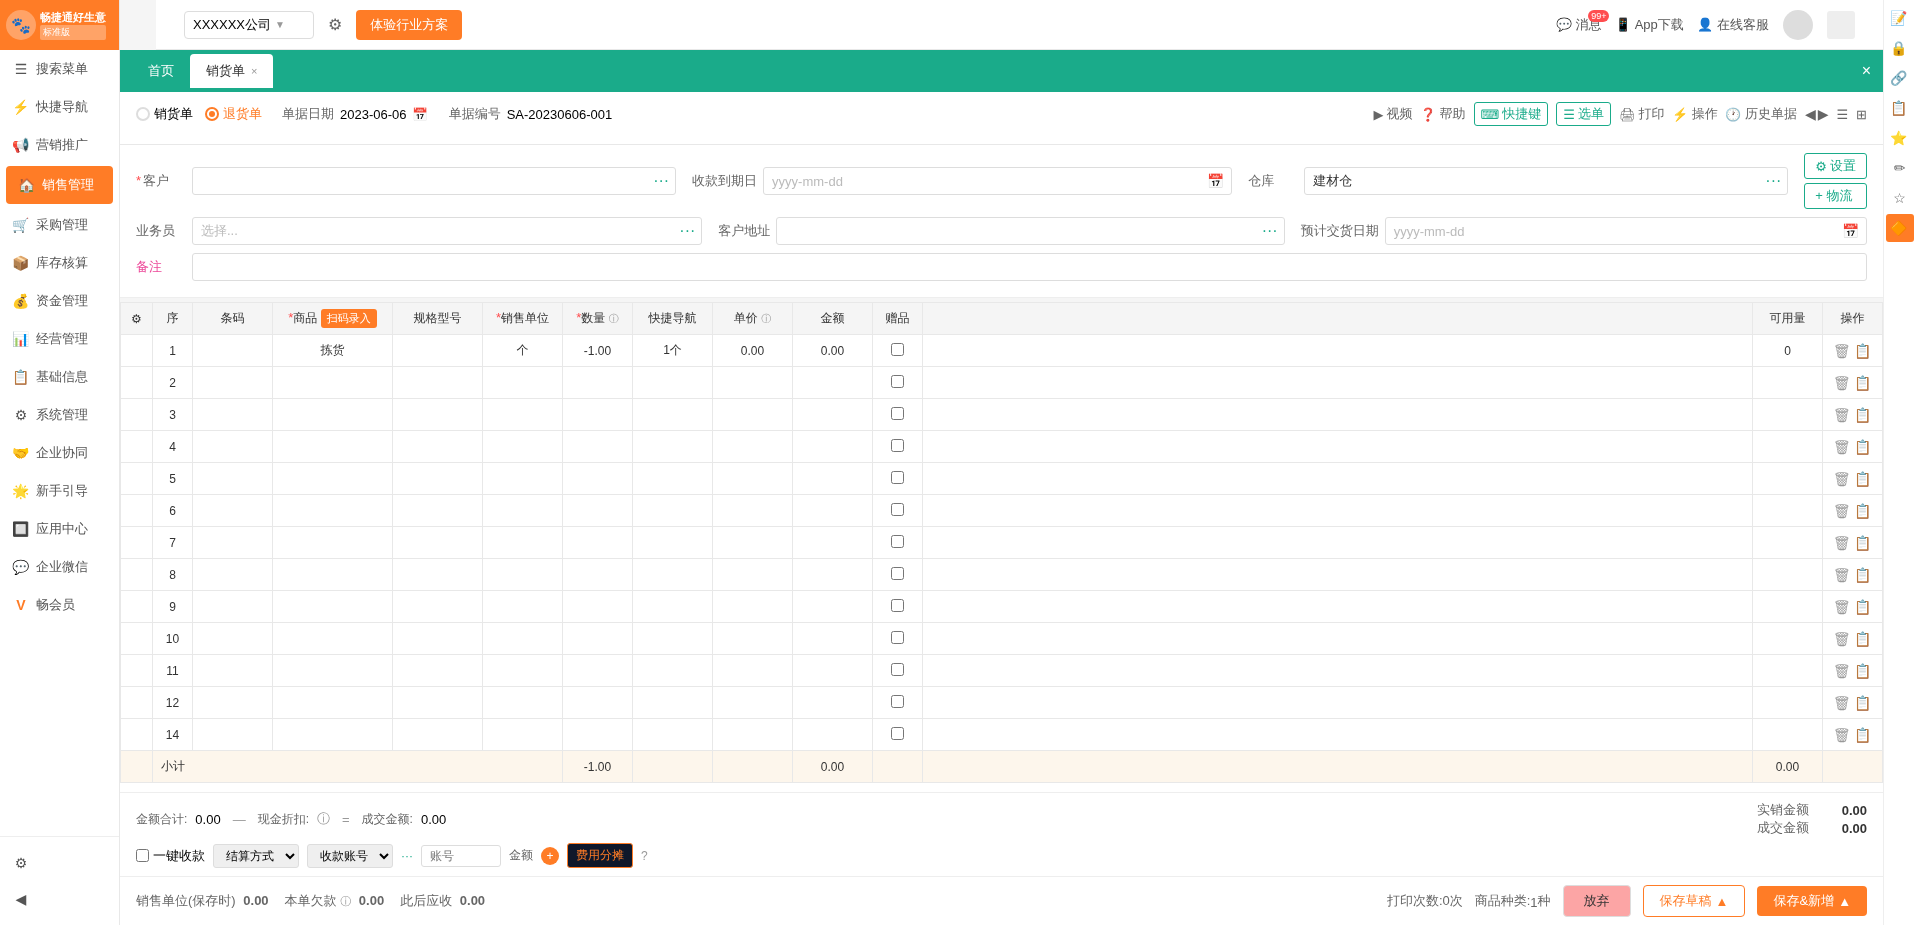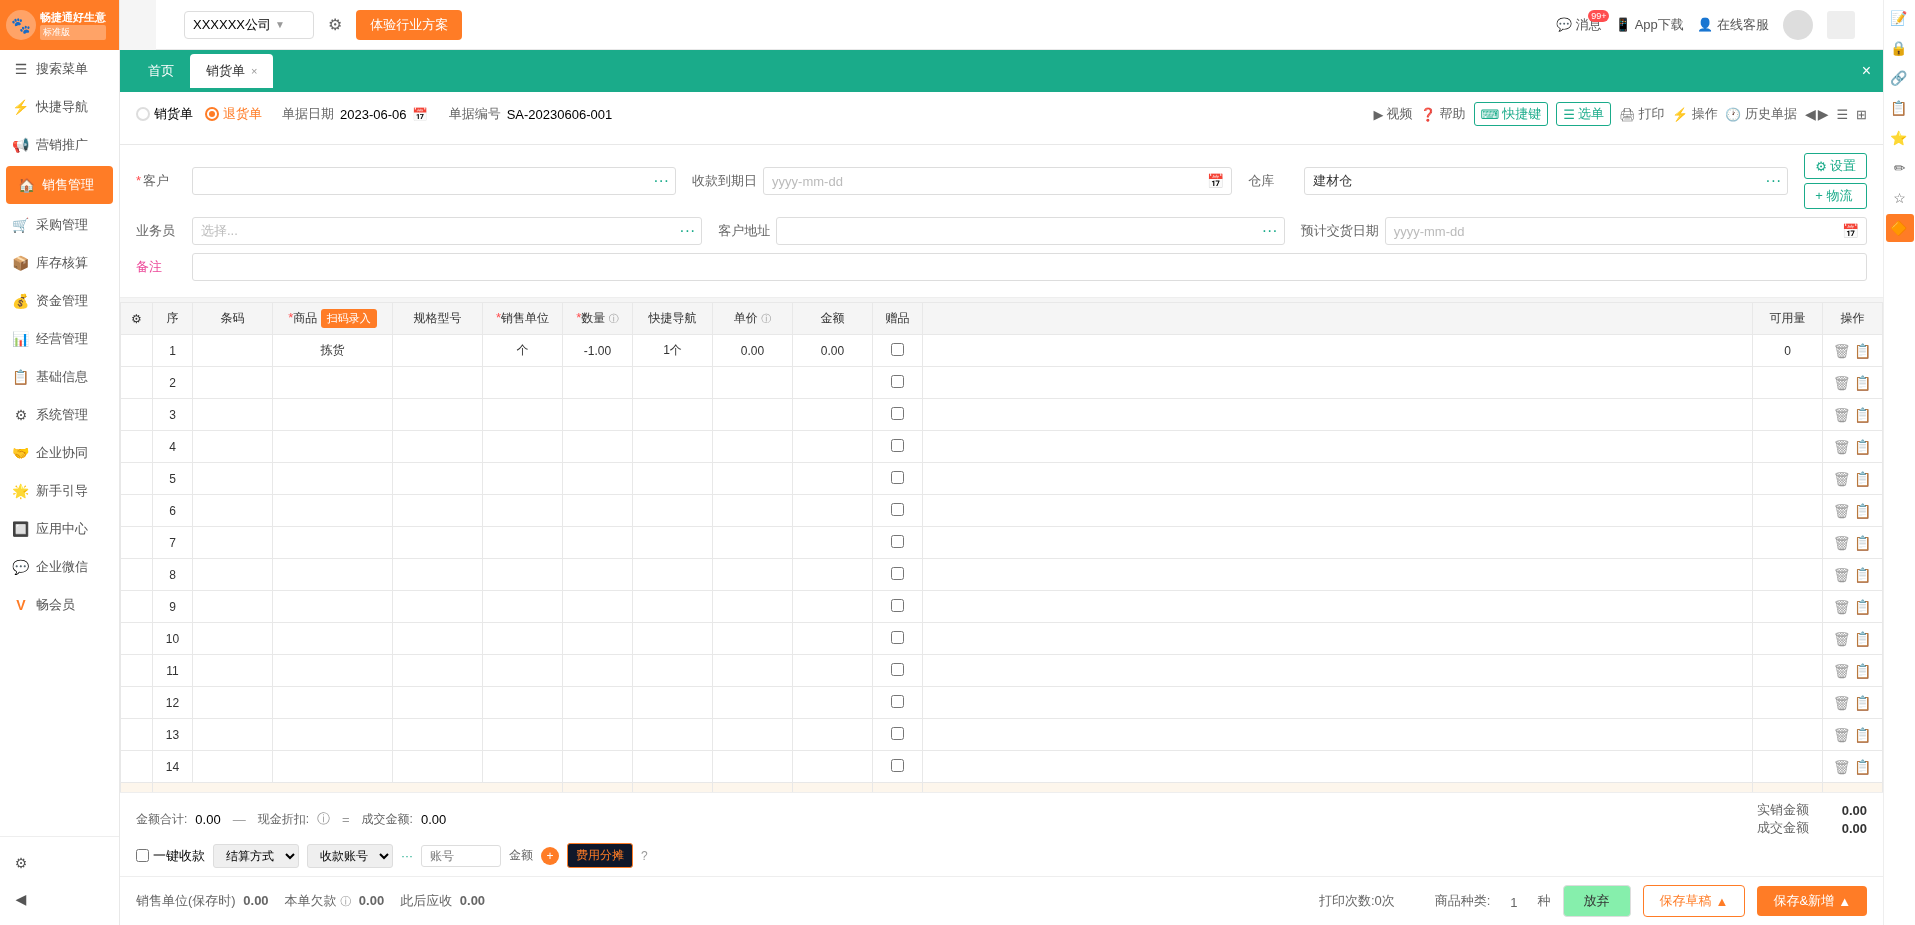--- a/index.html
+++ b/index.html
@@ -107,24 +107,24 @@
     .footer-right-summary { margin-left: auto; text-align: right; }
     .summary-row { display: flex; align-items: center; gap: 8px; justify-content: flex-end; font-size: 12px; color: #666; }
     .summary-val { font-weight: bold; color: #333; min-width: 50px; text-align: right; }
     .add-btn { background: #ff7c26; color: #fff; border: none; border-radius: 50%; width: 18px; height: 18px; font-size: 12px; cursor: pointer; display: flex; align-items: center; justify-content: center; }
     .expense-btn { background: #0f172a; border: 1px solid #ff7c26; color: #ff7c26; border-radius: 3px; padding: 3px 8px; font-size: 12px; cursor: pointer; }
     .help-icon { color: #999; font-size: 12px; cursor: pointer; }
 
     
     .status-bar { background: #fff; padding: 8px 16px; border-top: 1px solid #eee; display: flex; align-items: center; gap: 16px; font-size: 12px; color: #666; }
     .status-bar-right { margin-left: auto; display: flex; align-items: center; gap: 12px; }
-    .btn-discard { background: #86efac; border: 1px solid #ddd; color: #333; border-radius: 4px; padding: 6px 20px; cursor: pointer; font-size: 13px; }
+    .btn-discard { background: #fca5a5; border: 1px solid #ddd; color: #333; border-radius: 4px; padding: 6px 20px; cursor: pointer; font-size: 13px; }
     .btn-save-draft { background: #fff; border: 1px solid #ff7c26; color: #ff7c26; border-radius: 4px; padding: 6px 16px; cursor: pointer; font-size: 13px; display: flex; align-items: center; gap: 4px; }
     .btn-save-new { background: #ff7c26; border: none; color: #fff; border-radius: 4px; padding: 6px 16px; cursor: pointer; font-size: 13px; display: flex; align-items: center; gap: 4px; }
-    .product-type { display: flex; align-items: flex-end; gap: 20px; margin-left: 28px; }
+    .product-type { display: flex; align-items: flex-end; gap: 0; }
 
     
     .right-panel { width: 32px; background: #fff; display: flex; flex-direction: column; align-items: center; padding: 4px 0; gap: 2px; border-left: 1px solid #eee; }
     .right-panel-btn { width: 28px; height: 28px; display: flex; align-items: center; justify-content: center; color: #666; font-size: 14px; cursor: pointer; border-radius: 3px; }
     .right-panel-btn.orange-bg { background: #ff7c26; color: #fff; border-radius: 3px; }
 
     
     .nav-arrows { display: flex; gap: 2px; }
     .nav-arrow { cursor: pointer; color: #666; font-size: 14px; }
   </style>
@@ -651,41 +651,20 @@
         <td></td>
         <td>
           <div class="action-btns">
             <span class="action-btn">🗑</span>
             <span class="action-btn">📋</span>
           </div>
         </td>
       </tr>
             <tr>
         <td></td>
-        <td>13</td>
-        <td></td>
-        <td></td>
-        <td></td>
-        <td></td>
-        <td></td>
-        <td></td>
-        <td></td>
-        <td></td>
-        <td><input type="checkbox" style=""></td>
-        <td></td>
-        <td></td>
-        <td>
-          <div class="action-btns">
-            <span class="action-btn">🗑</span>
-            <span class="action-btn">📋</span>
-          </div>
-        </td>
-      </tr>
-            <tr>
-        <td></td>
         <td>14</td>
         <td></td>
         <td></td>
         <td></td>
         <td></td>
         <td></td>
         <td></td>
         <td></td>
         <td></td>
         <td><input type="checkbox" style=""></td>

